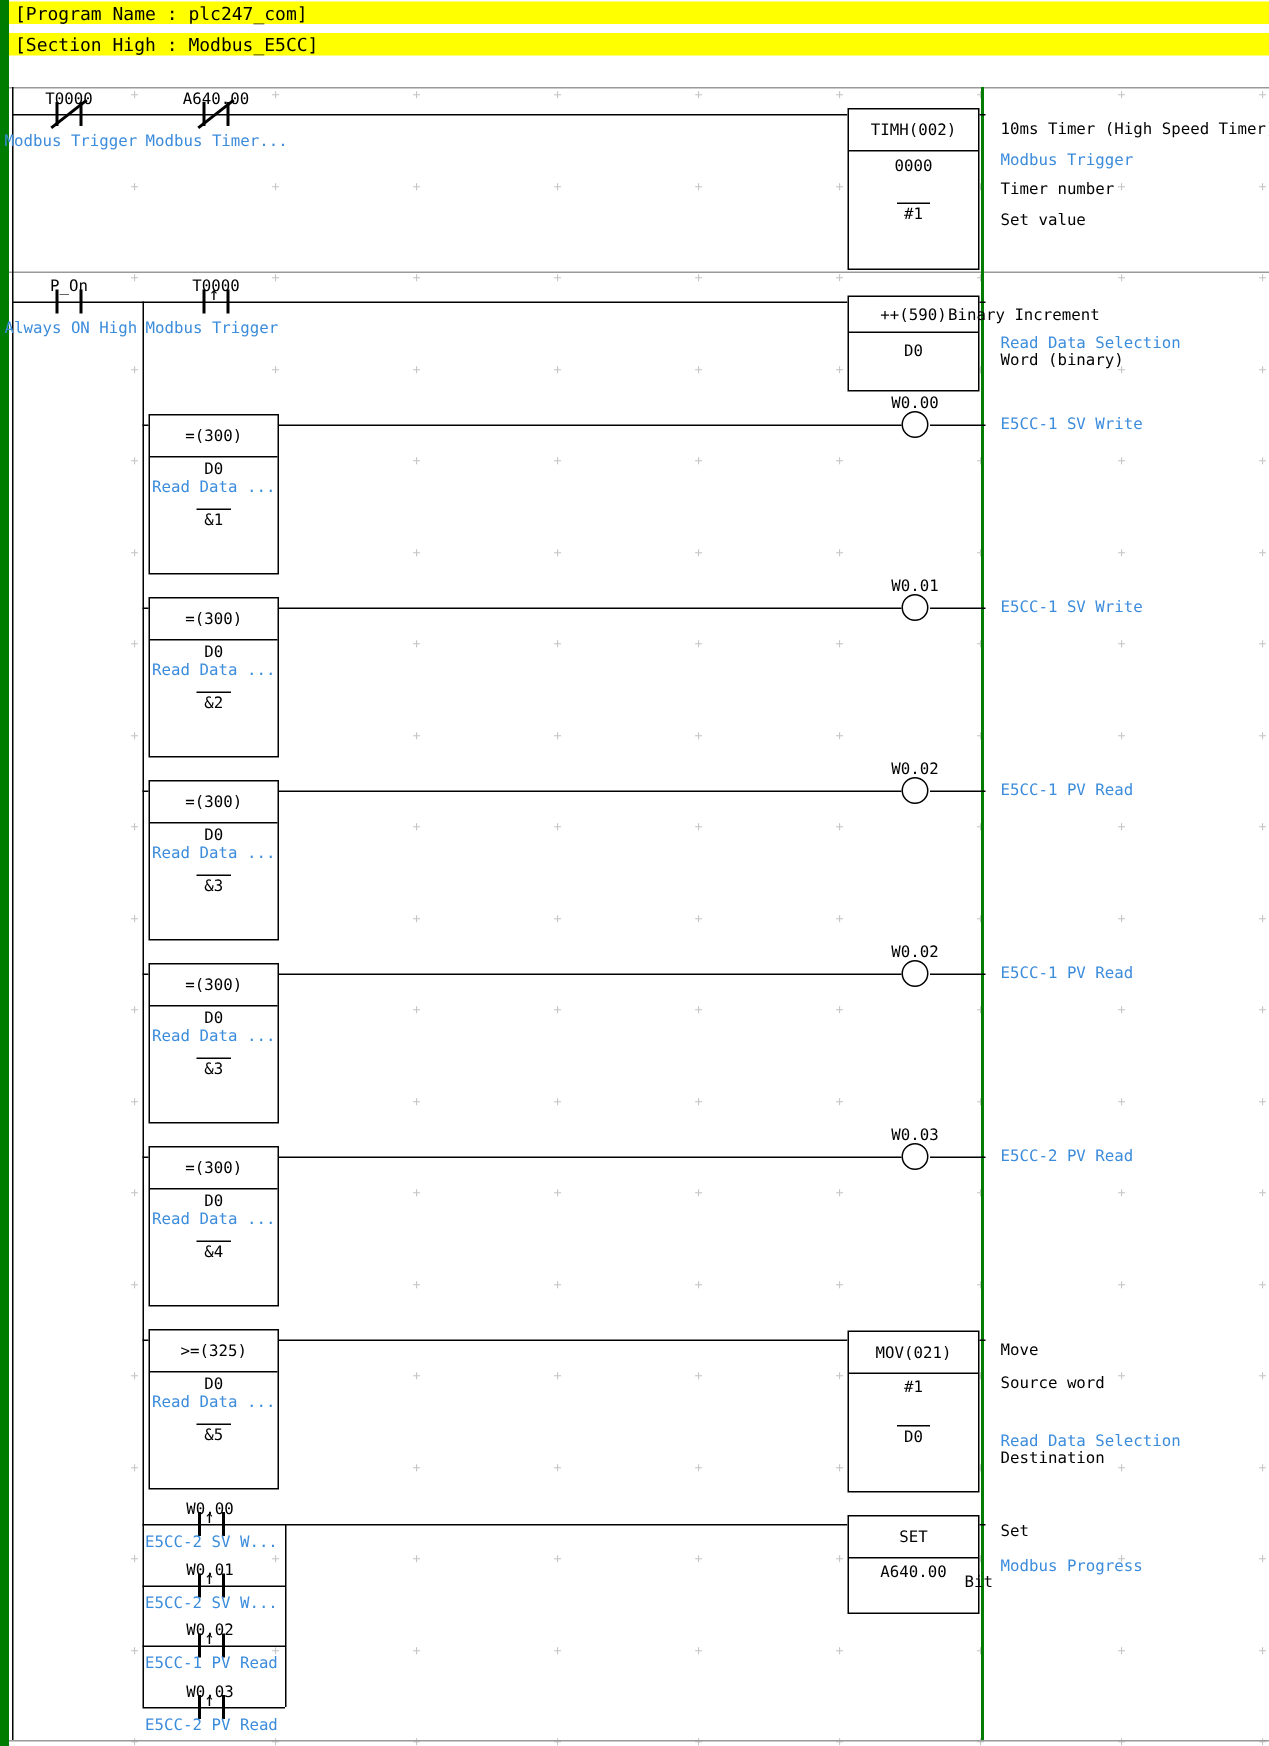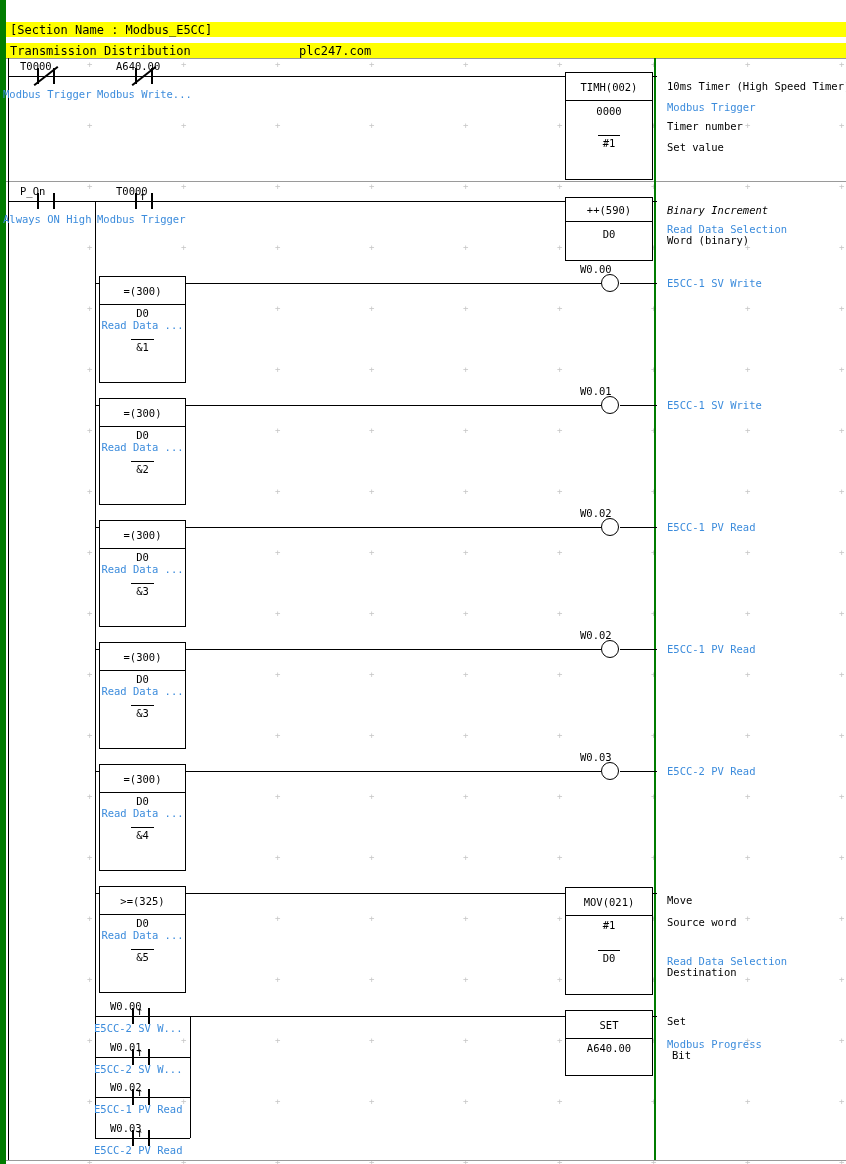--- a/index.html
+++ b/index.html
@@ -7,21 +7,21 @@
           font-family:"DejaVu Sans Mono", monospace;font-size:10.5px;color:#000;}
   .hline{position:absolute;height:1px;background:#000;z-index:2;}
   .vline{position:absolute;width:1px;background:#000;z-index:2;}
   .rail-green{position:absolute;background:#007C00;z-index:2;}
   .divider{position:absolute;height:1px;background:#9a9a9a;z-index:1;left:0;width:846px;}
   .ybar{position:absolute;left:6px;width:840px;height:15px;background:#FFFF00;
         display:flex;align-items:center;z-index:3;font-size:12px;}
   .ybar span{padding-left:4px;white-space:nowrap;}
   .blue{color:#3C8CDC;}
   .lbl{position:absolute;white-space:nowrap;z-index:4;}
-  .ctr{}
+  .ctr{text-align:center;}
   .cbar{position:absolute;width:2px;height:16px;background:#000;z-index:3;}
   .slash{position:absolute;width:30px;height:2px;background:#000;transform:rotate(-38deg);z-index:3;}
   .uparrow{position:absolute;z-index:4;font-size:12px;line-height:12px;}
   .fb{position:absolute;background:#fff;border:1px solid #000;z-index:3;}
   .ft{position:absolute;top:0;left:0;right:0;height:27px;border-bottom:1px solid #000;
       display:flex;align-items:center;justify-content:center;white-space:nowrap;}
   .ft.short{height:23px;}
   .op{position:absolute;left:0;right:0;text-align:center;white-space:nowrap;z-index:4;}
   .ovl{display:inline-block;border-top:1px solid #000;padding:1px 5px 0 5px;}
   .coil{position:absolute;width:16px;height:16px;border:1.5px solid #000;border-radius:50%;
@@ -31,45 +31,44 @@
 </style>
 </head>
 <body>
 
 <div id="canvas">
 
   <div class="rail-green" style="left:0;top:0;width:6px;height:1164px;"></div>
   <div class="vline" style="left:8px;top:58px;height:1102px;"></div>
   <div class="rail-green" style="left:654px;top:58px;width:2px;height:1102px;"></div>
 
+  <div class="ybar" style="top:1px;">
+    <span>[Program Name : plc247_com]</span>
+  </div>
   <div class="ybar" style="top:22px;">
-    <span>[Section Name : Modbus_E5CC]</span>
-  </div>
-  <div class="ybar" style="top:43px;">
-    <span>Transmission Distribution</span>
-    <span style="position:absolute;left:289px;">plc247.com</span>
+    <span>[Section High : Modbus_E5CC]</span>
   </div>
   <div class="divider" style="top:58px;"></div>
 
   <div class="hline" style="left:8px;top:76px;width:557px;"></div>
   <div class="hline" style="left:651px;top:76px;width:6px;"></div>
 
   <div>
     <div class="cbar" style="left:37px;top:68px;"></div>
     <div class="cbar" style="left:53px;top:68px;"></div>
     <div class="slash" style="left:31px;top:75px;"></div>
     <div class="lbl ctr" style="left:20px;top:60px;width:52px;">T0000</div>
     <div class="lbl blue" style="left:3px;top:88px;">Modbus Trigger</div>
   </div>
   <div>
     <div class="cbar" style="left:135px;top:68px;"></div>
     <div class="cbar" style="left:151px;top:68px;"></div>
     <div class="slash" style="left:129px;top:75px;"></div>
     <div class="lbl ctr" style="left:116px;top:60px;width:56px;">A640.00</div>
-    <div class="lbl blue" style="left:97px;top:88px;">Modbus Write...</div>
+    <div class="lbl blue" style="left:97px;top:88px;">Modbus Timer...</div>
   </div>
 
   <div class="fb" style="left:565px;top:72px;width:86px;height:106px;">
     <div class="ft">TIMH(002)</div>
     <div class="op" style="top:32px;">0000</div>
     <div class="op" style="top:62px;"><span class="ovl">#1</span></div>
   </div>
   <div class="lbl" style="left:667px;top:80px;">10ms Timer (High Speed Timer)</div>
   <div class="lbl blue" style="left:667px;top:101px;">Modbus Trigger</div>
   <div class="lbl" style="left:667px;top:120px;">Timer number</div>
@@ -92,21 +91,21 @@
     <div class="cbar" style="left:151px;top:193px;"></div>
     <div class="uparrow" style="left:139px;top:190px;">↑</div>
     <div class="lbl ctr" style="left:116px;top:185px;width:56px;">T0000</div>
     <div class="lbl blue" style="left:97px;top:213px;">Modbus Trigger</div>
   </div>
 
   <div class="fb" style="left:565px;top:197px;width:86px;height:62px;">
     <div class="ft short">++(590)</div>
     <div class="op" style="top:30px;">D0</div>
   </div>
-  <div class="lbl" style="left:667px;top:204px;font-style:italic;">Binary Increment</div>
+  <div class="lbl" style="left:632px;top:204px;">Binary Increment</div>
   <div class="lbl blue" style="left:667px;top:223px;">Read Data Selection</div>
   <div class="lbl" style="left:667px;top:234px;">Word (binary)</div>
 
   <div id="ladder">
   <div class="cmp-row" style="top: 276px;">
     <div class="hline" style="left:95px;top:7px;width:506px;"></div>
     <div class="fb" style="left:99px;top:0;width:85px;height:105px;">
       <div class="ft">=(300)</div>
       <div class="op" style="top:30px;">D0</div>
       <div class="op blue" style="top:42px;">Read Data ...</div>
@@ -232,21 +231,21 @@
     <div class="lbl ctr" style="left:110px;top:4px;width:60px;">W0.03</div>
     <div class="lbl blue ctr" style="left:94px;top:26px;width:94px;">E5CC-2 PV Read</div>
   </div>
 </div>
   <div class="fb" style="left:565px;top:1010px;width:86px;height:64px;">
     <div class="ft">SET</div>
     <div class="op" style="top:31px;">A640.00</div>
   </div>
   <div class="lbl" style="left:667px;top:1015px;">Set</div>
   <div class="lbl blue" style="left:667px;top:1038px;">Modbus Progress</div>
-  <div class="lbl" style="left:672px;top:1049px;">Bit</div>
+  <div class="lbl" style="left:643px;top:1049px;">Bit</div>
 
   <div class="divider" style="top:1160px;"></div>
 <span class="gridplus" style="left: 87px; top: 60px;">+</span>
     <span class="gridplus" style="left: 181px; top: 60px;">+</span>
     <span class="gridplus" style="left: 275px; top: 60px;">+</span>
     <span class="gridplus" style="left: 369px; top: 60px;">+</span>
     <span class="gridplus" style="left: 463px; top: 60px;">+</span>
     <span class="gridplus" style="left: 557px; top: 60px;">+</span>
     <span class="gridplus" style="left: 651px; top: 60px;">+</span>
     <span class="gridplus" style="left: 745px; top: 60px;">+</span>

